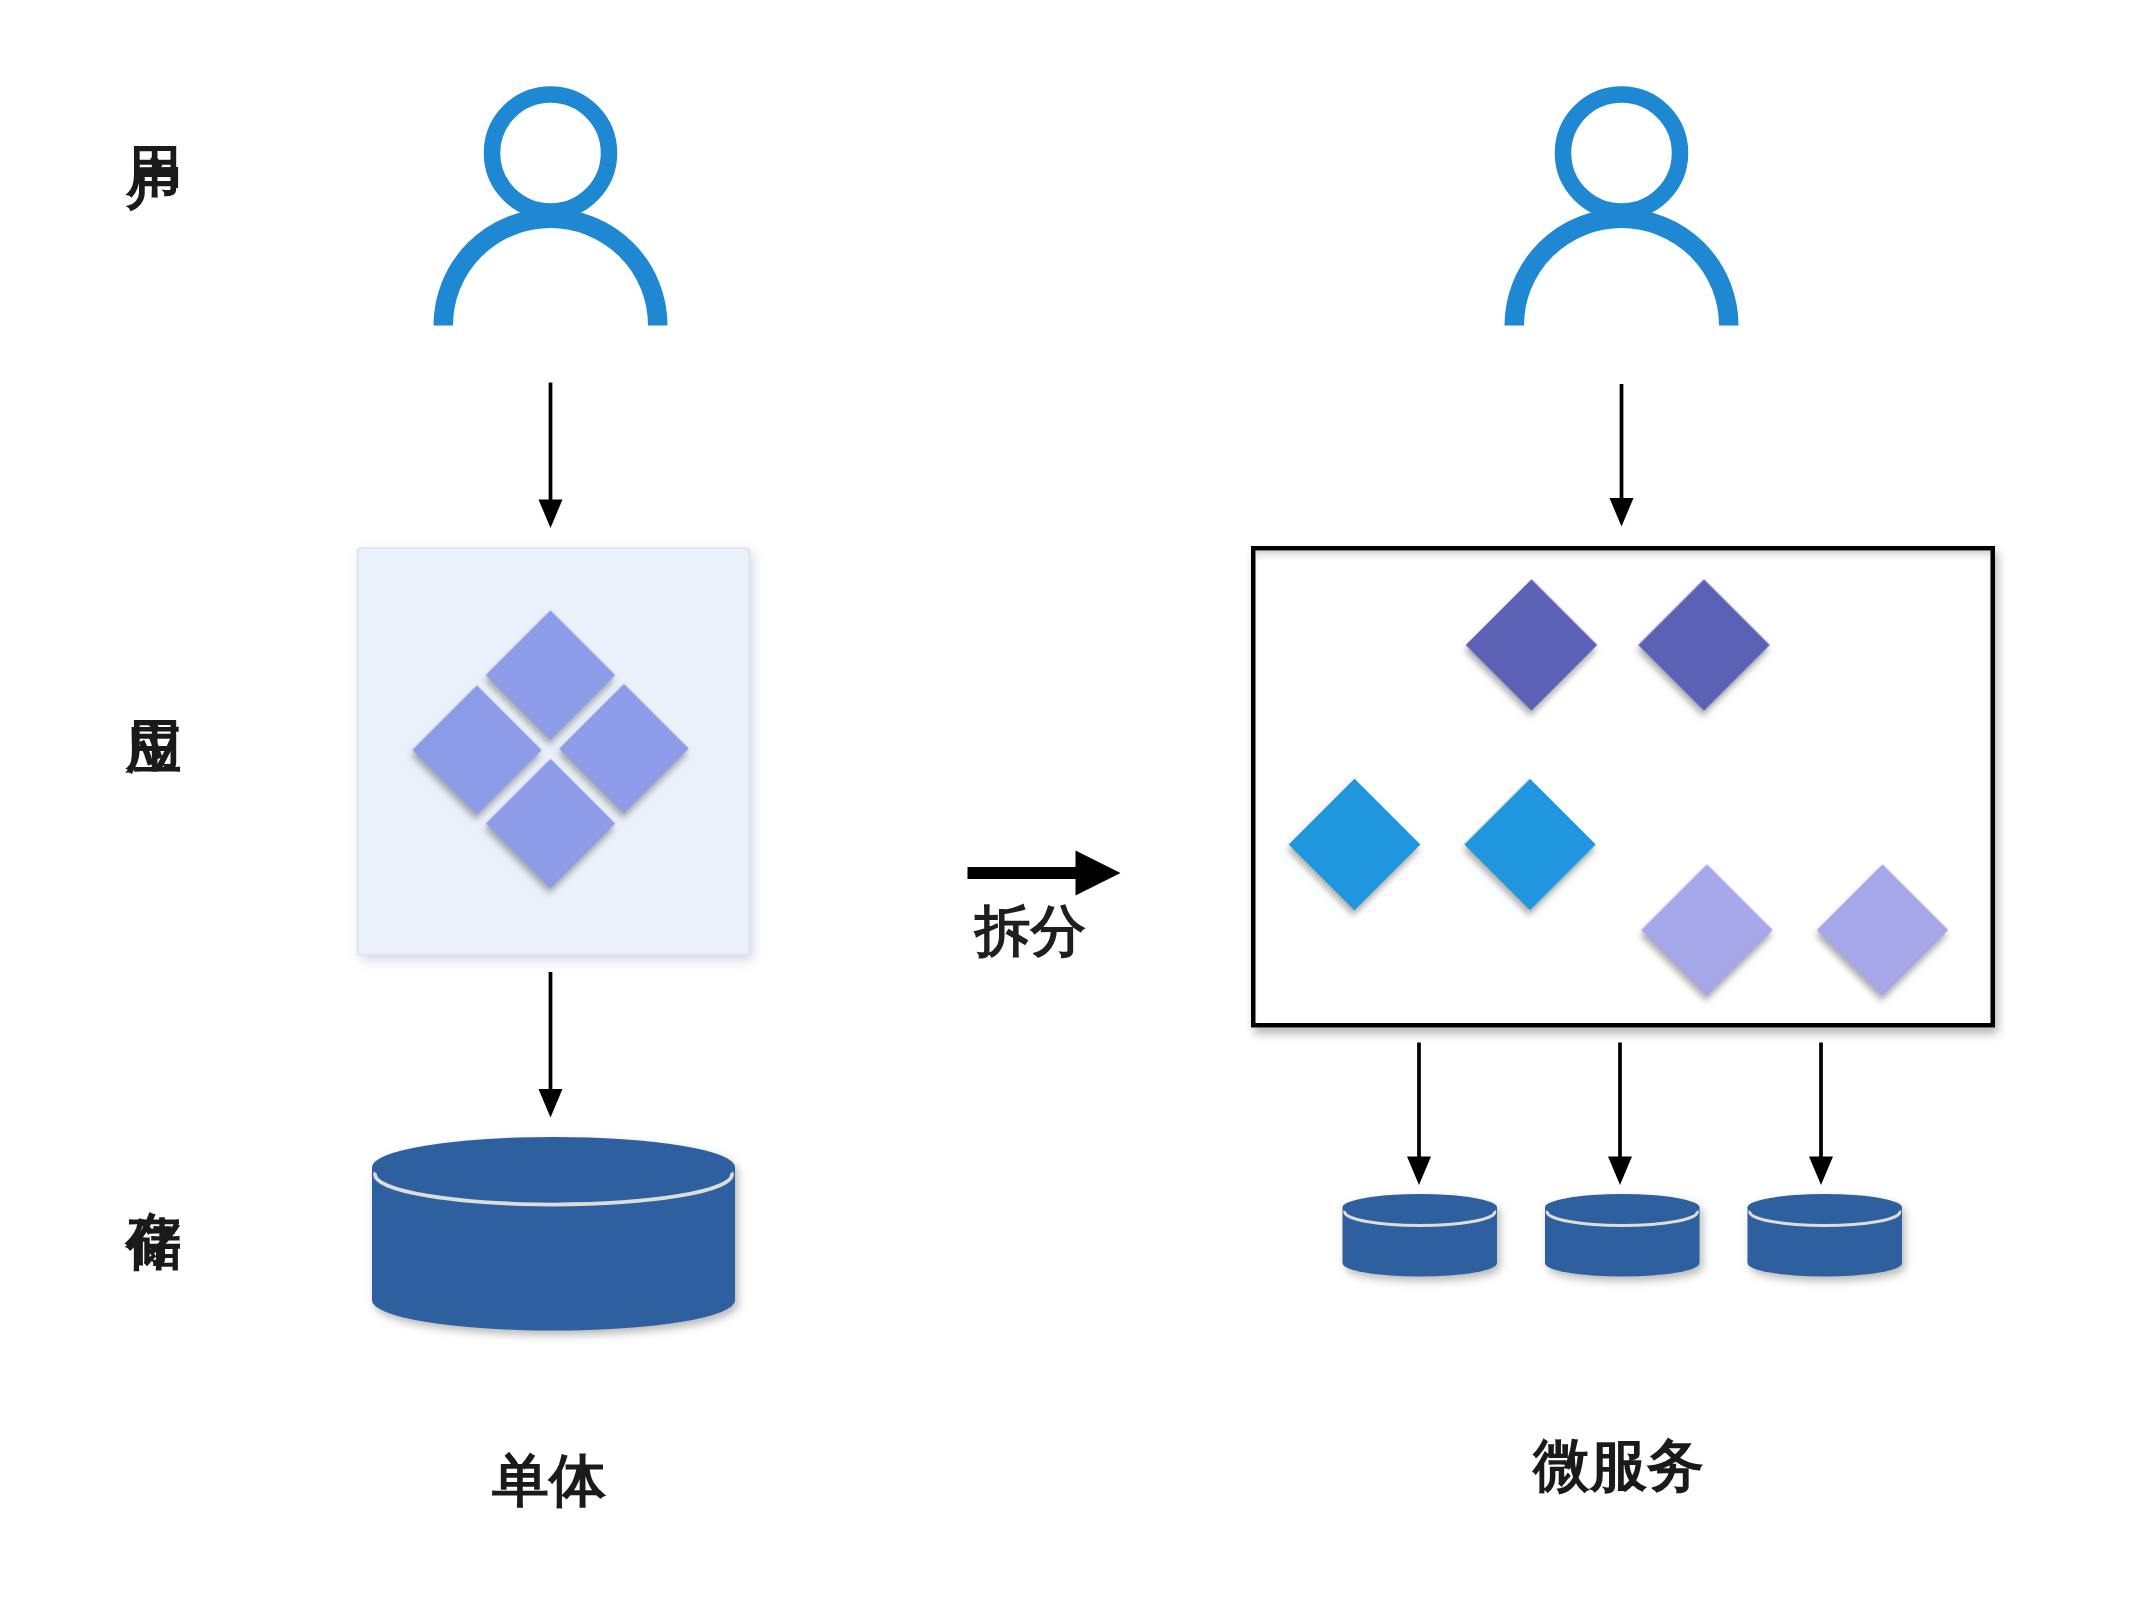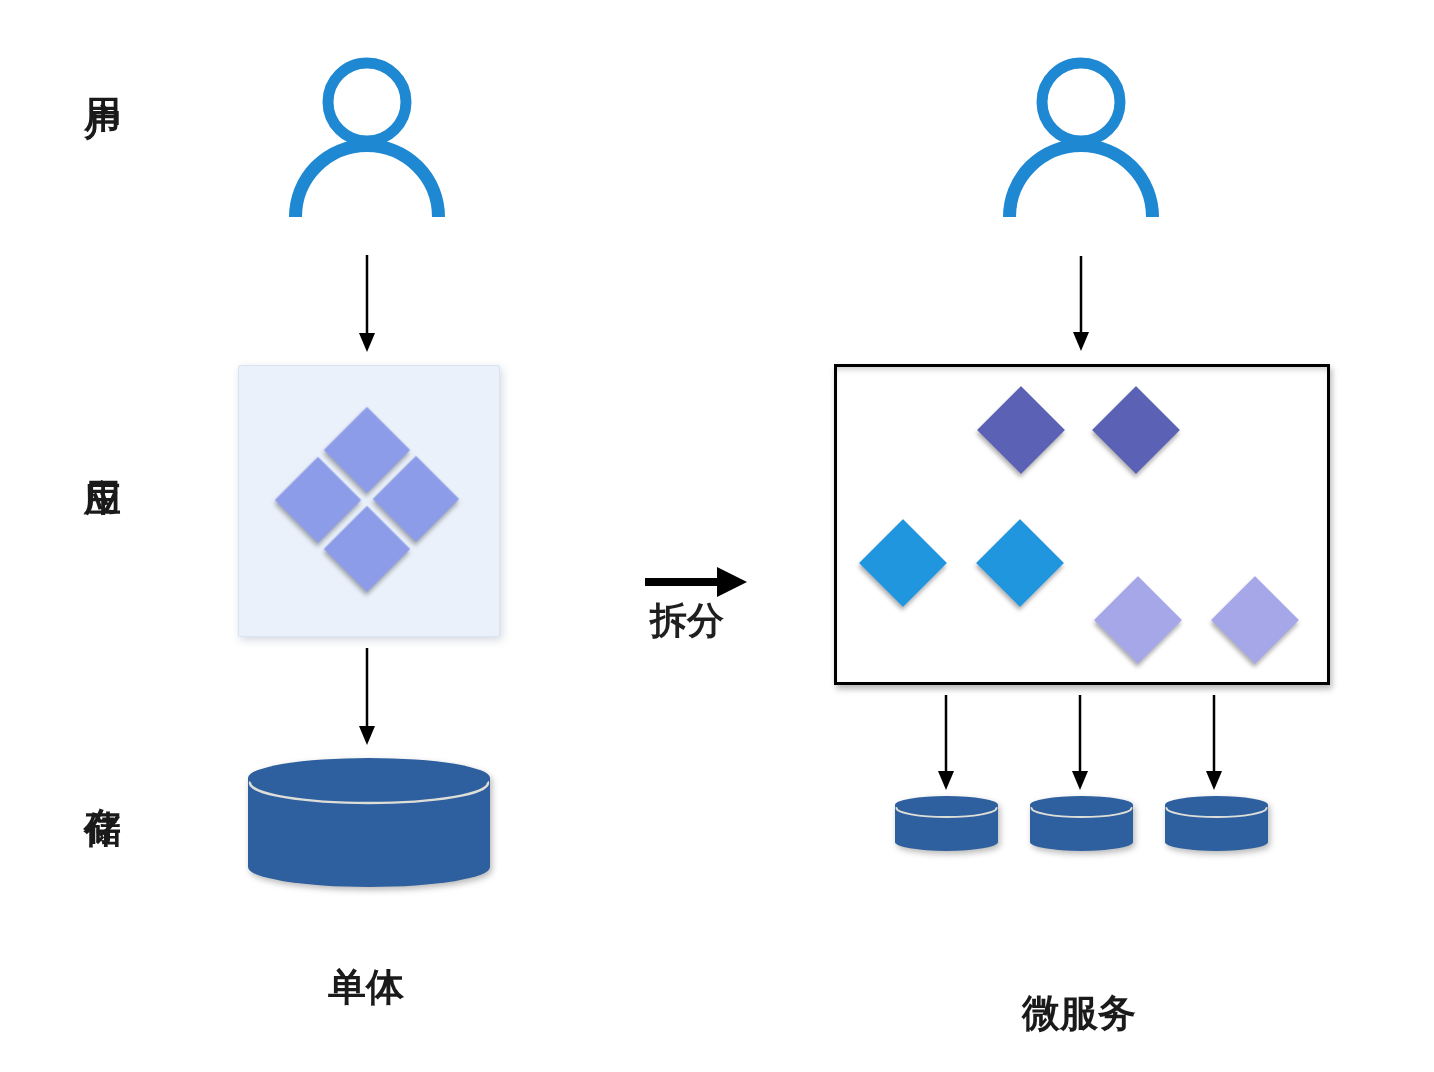--- a/index.html
+++ b/index.html
@@ -138,15 +138,15 @@
     <path d="M0,10 v37 a51.5,9 0 0 0 103,0 v-37" fill="#2E5F9E"></path>
     <ellipse cx="51.5" cy="13" rx="50" ry="9" fill="none" stroke-width="2" stroke="#DEDED8"></ellipse>
     <ellipse cx="51.5" cy="10" rx="51.5" ry="9" fill="#2E5F9E"></ellipse>
   </svg>
   <svg class="abs cyl" style="left:1165px; top:795px;" width="103" height="58" viewBox="0 0 103 58">
     <path d="M0,10 v37 a51.5,9 0 0 0 103,0 v-37" fill="#2E5F9E"></path>
     <ellipse cx="51.5" cy="13" rx="50" ry="9" fill="none" stroke-width="2" stroke="#DEDED8"></ellipse>
     <ellipse cx="51.5" cy="10" rx="51.5" ry="9" fill="#2E5F9E"></ellipse>
   </svg>
 
-  <div class="abs caption" style="left:1079px; top:988px;">微服务</div>
+  <div class="abs caption" style="left:1079px; top:952px;">微服务</div>
 
 </div>
 
 </body></html>

